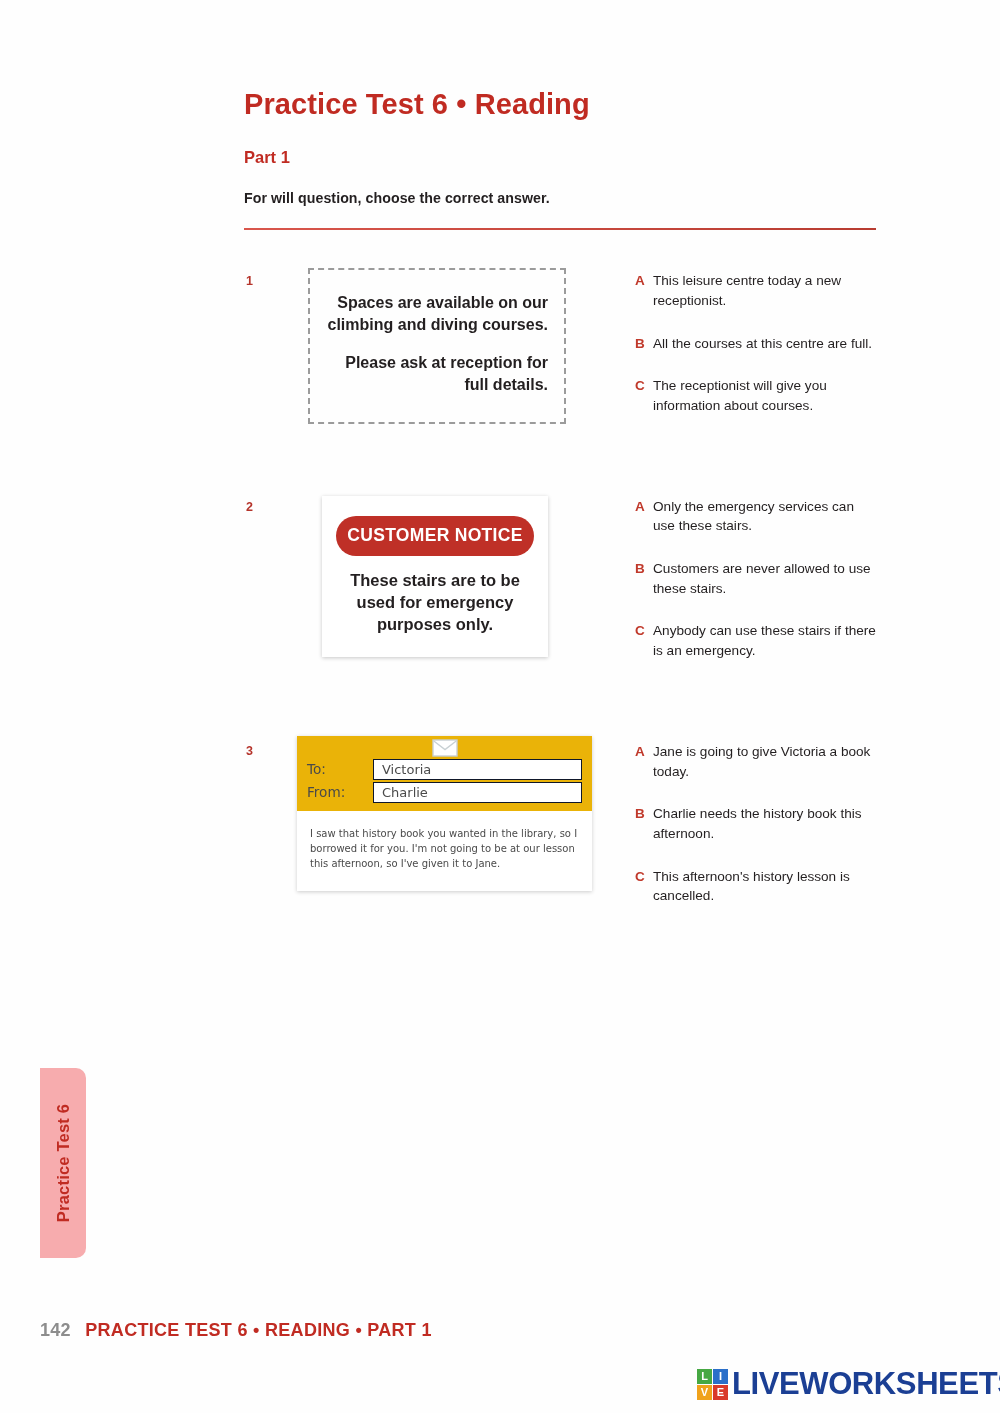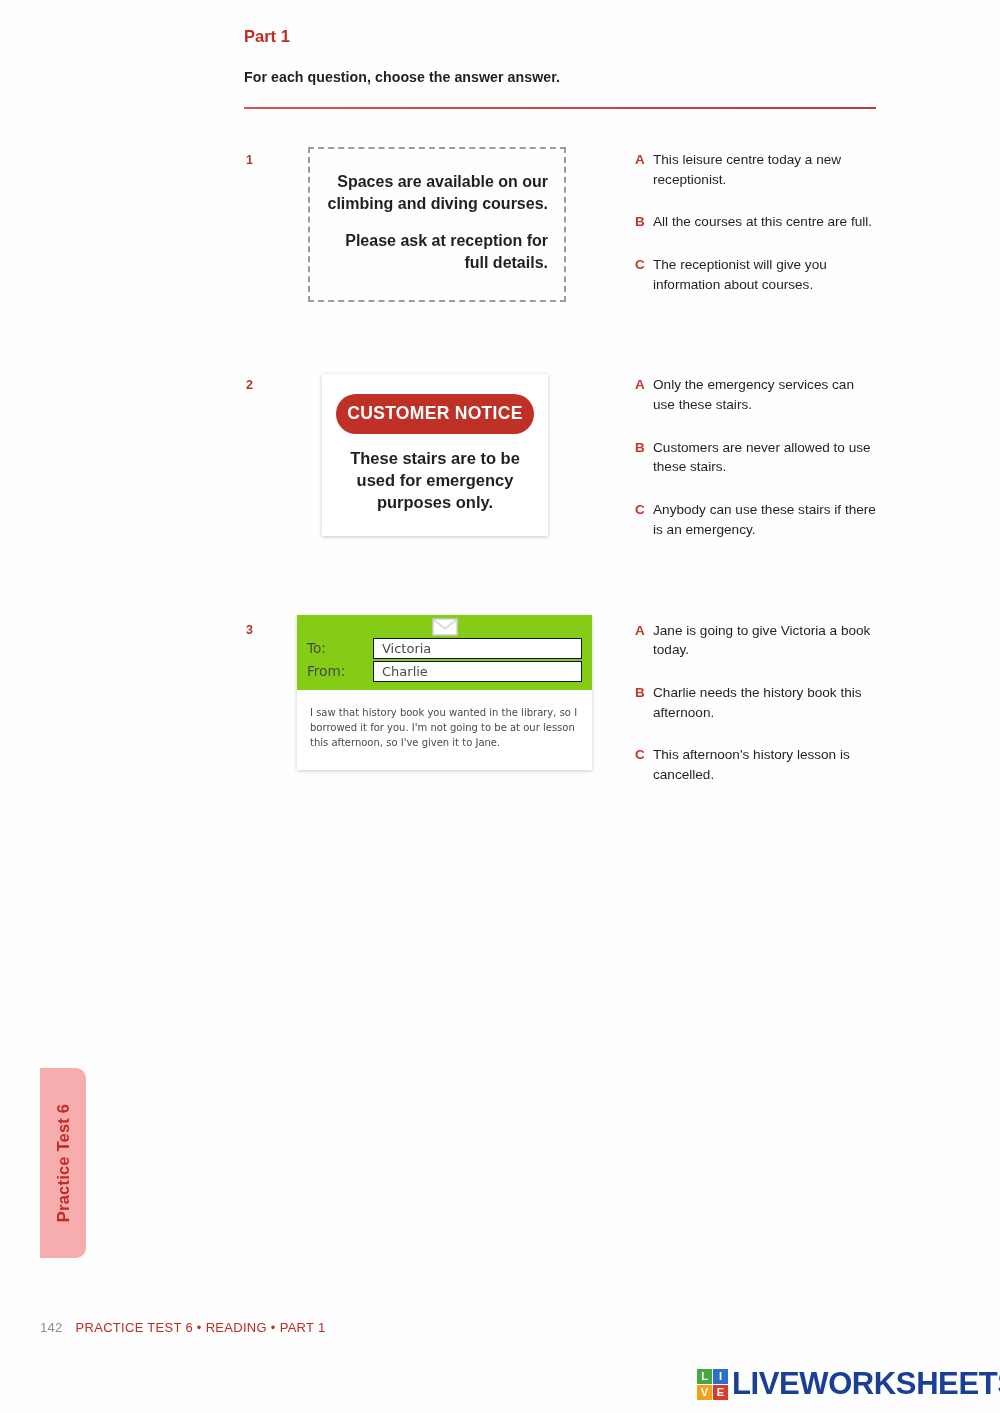--- a/index.html
+++ b/index.html
@@ -183,21 +183,21 @@
 
   .email-card {
     background: #ffffff;
     box-shadow: 0 1px 4px rgba(0,0,0,0.20);
     width: 295px;
     box-sizing: border-box;
     margin-left: 5px;
     font-family: "DejaVu Sans", sans-serif;
   }
   .email-head {
-    background: #84cc16;
+    background: #eab308;
     padding: 3px 0 8px;
   }
   .envelope-icon { display: block; margin: 0 auto 2px; }
   .email-field {
     display: flex;
     align-items: center;
     padding: 0 10px;
     margin-bottom: 2px;
   }
   .email-field:last-child { margin-bottom: 0; }
@@ -221,22 +221,22 @@
     font-size: 10px;
     line-height: 1.52;
   }
   .email-body p { margin: 0; }
 
   
   .footer {
     position: absolute;
     left: 40px;
     top: 1320px;
-    font-size: 13px;
-    font-weight: normal;
+    font-size: 18px;
+    font-weight: bold;
     letter-spacing: 0.3px;
   }
   .footer-page { color: #8d8d8d; margin-right: 9px; }
   .footer-label { color: #c02b22; }
 
   
   .brand {
     position: absolute;
     left: 697px;
     top: 1366px;
@@ -270,22 +270,23 @@
 </style>
 </head>
 <body>
 
 <div class="side-tab">
   <span class="side-tab-label">Practice Test 6</span>
 </div>
 
 <div class="sheet">
 
+  <h1 class="page-title">Practice Test 6 • Reading</h1>
   <h2 class="part-title">Part 1</h2>
-  <p class="instruction">For each question, choose the answer answer.</p>
+  <p class="instruction">For will question, choose the correct answer.</p>
   <div class="rule"></div>
 
   <div class="question" id="q1">
     <span class="q-number">1</span>
     <div class="q-stimulus">
       <div class="notice-dashed">
         <p>Spaces are available on our climbing and diving courses.</p>
         <p>Please ask at reception for full details.</p>
       </div>
     </div>

